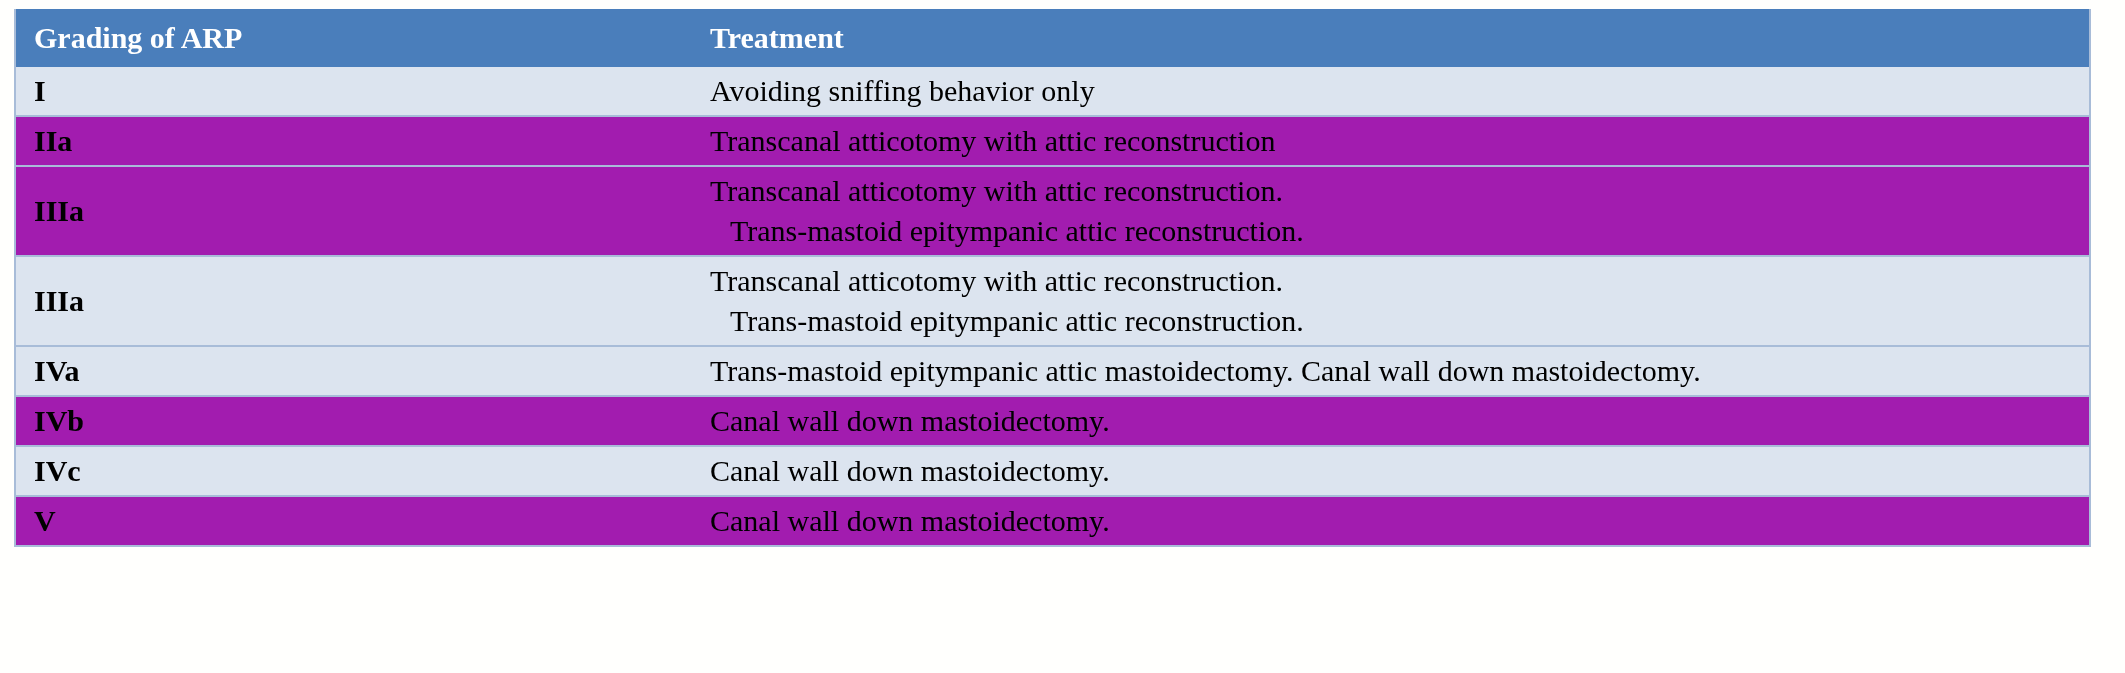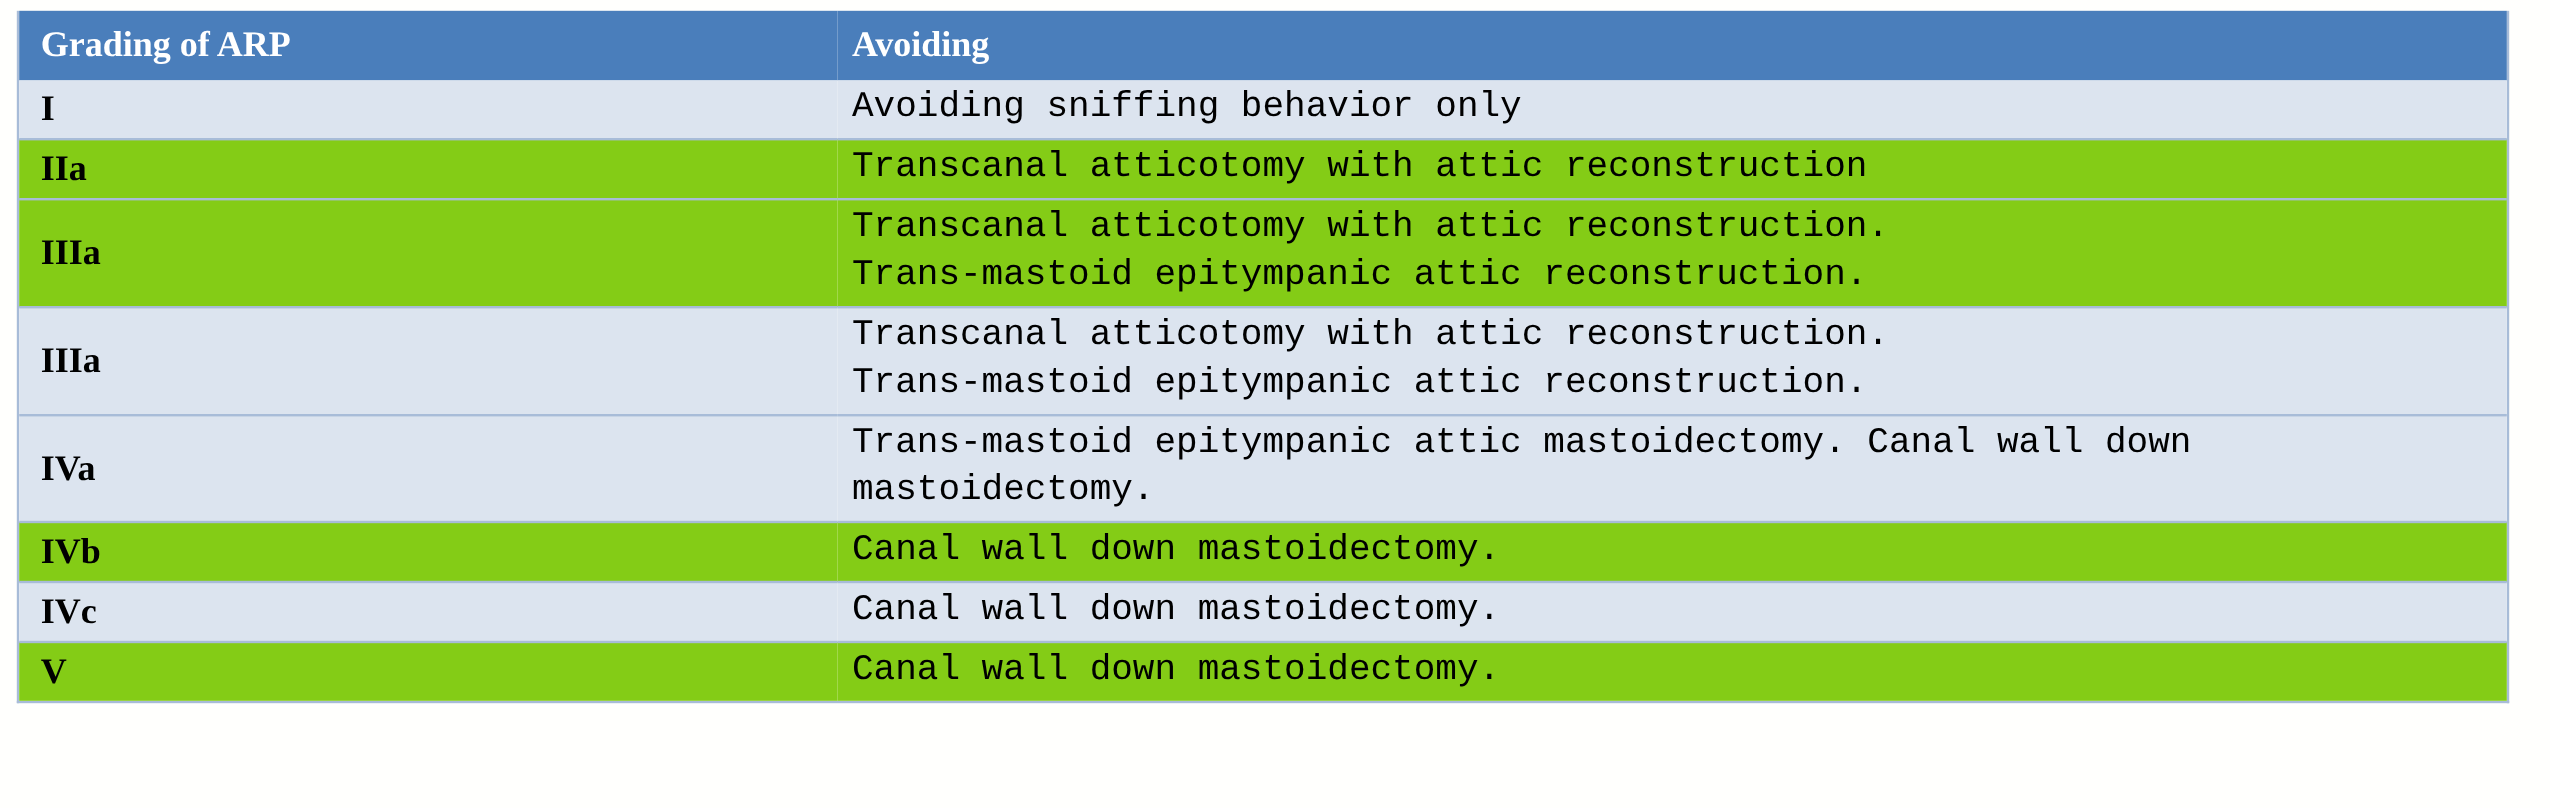--- a/index.html
+++ b/index.html
@@ -58,42 +58,41 @@
   tbody tr:first-child td { border-top: none; }
 
   td.grade-cell {
     font-weight: bold;
     padding-left: 18px;
     white-space: nowrap;
   }
   td.treat-cell {
     padding-left: 12px;
     padding-right: 6px;
-    font-family: Liberation Mono, monospace;
   }
 
   tbody tr.shaded td { background: #dce4ef; }
-  tbody tr.plain td  { background: #84cc16; }
+  tbody tr.plain td  { background: #a21caf; }
 
   .treat-line { display: block; }
-  .treat-line + .treat-line { margin-top: 1px; }
+  .treat-line + .treat-line { margin-top: 1px; margin-left: 20px; }
 </style>
 </head>
 <body>
 
 <div class="table-wrap">
   <table class="arp-table">
     <colgroup>
       <col class="col-grade">
       <col class="col-treat">
     </colgroup>
     <thead>
       <tr>
         <th class="h-grade">Grading of ARP</th>
-        <th class="h-treat">Avoiding</th>
+        <th class="h-treat">Treatment</th>
       </tr>
     </thead>
     <tbody id="table-body">
         <tr class="shaded">
           <td class="grade-cell">I</td>
           <td class="treat-cell">
             <span class="treat-line">Avoiding sniffing behavior only</span>
           </td>
         </tr>
         <tr class="plain">

